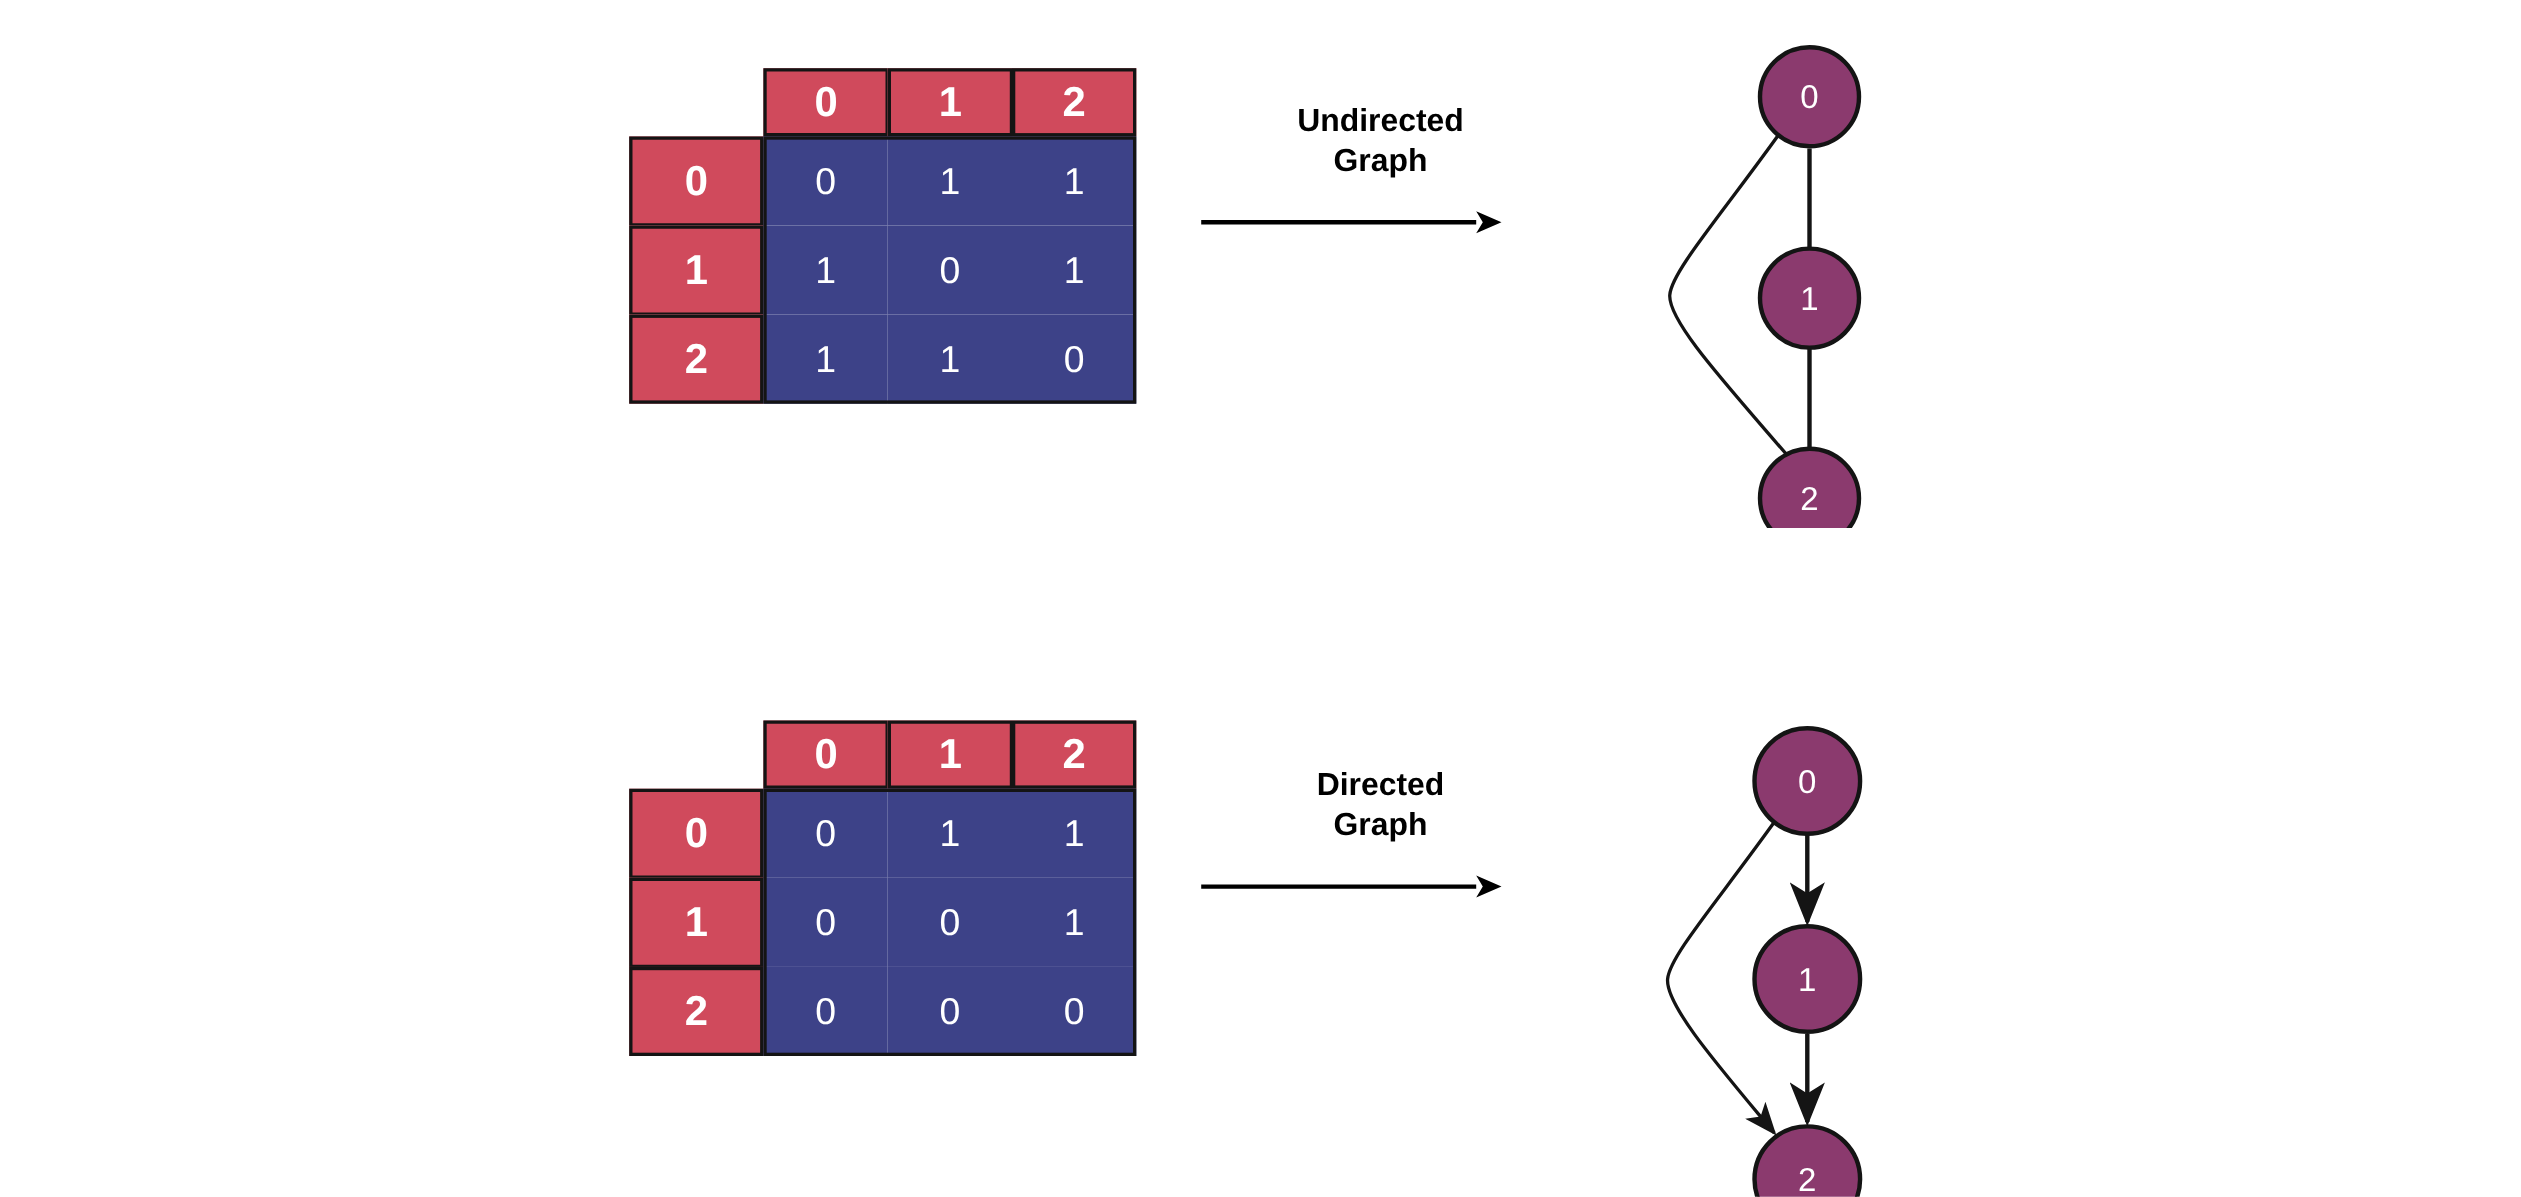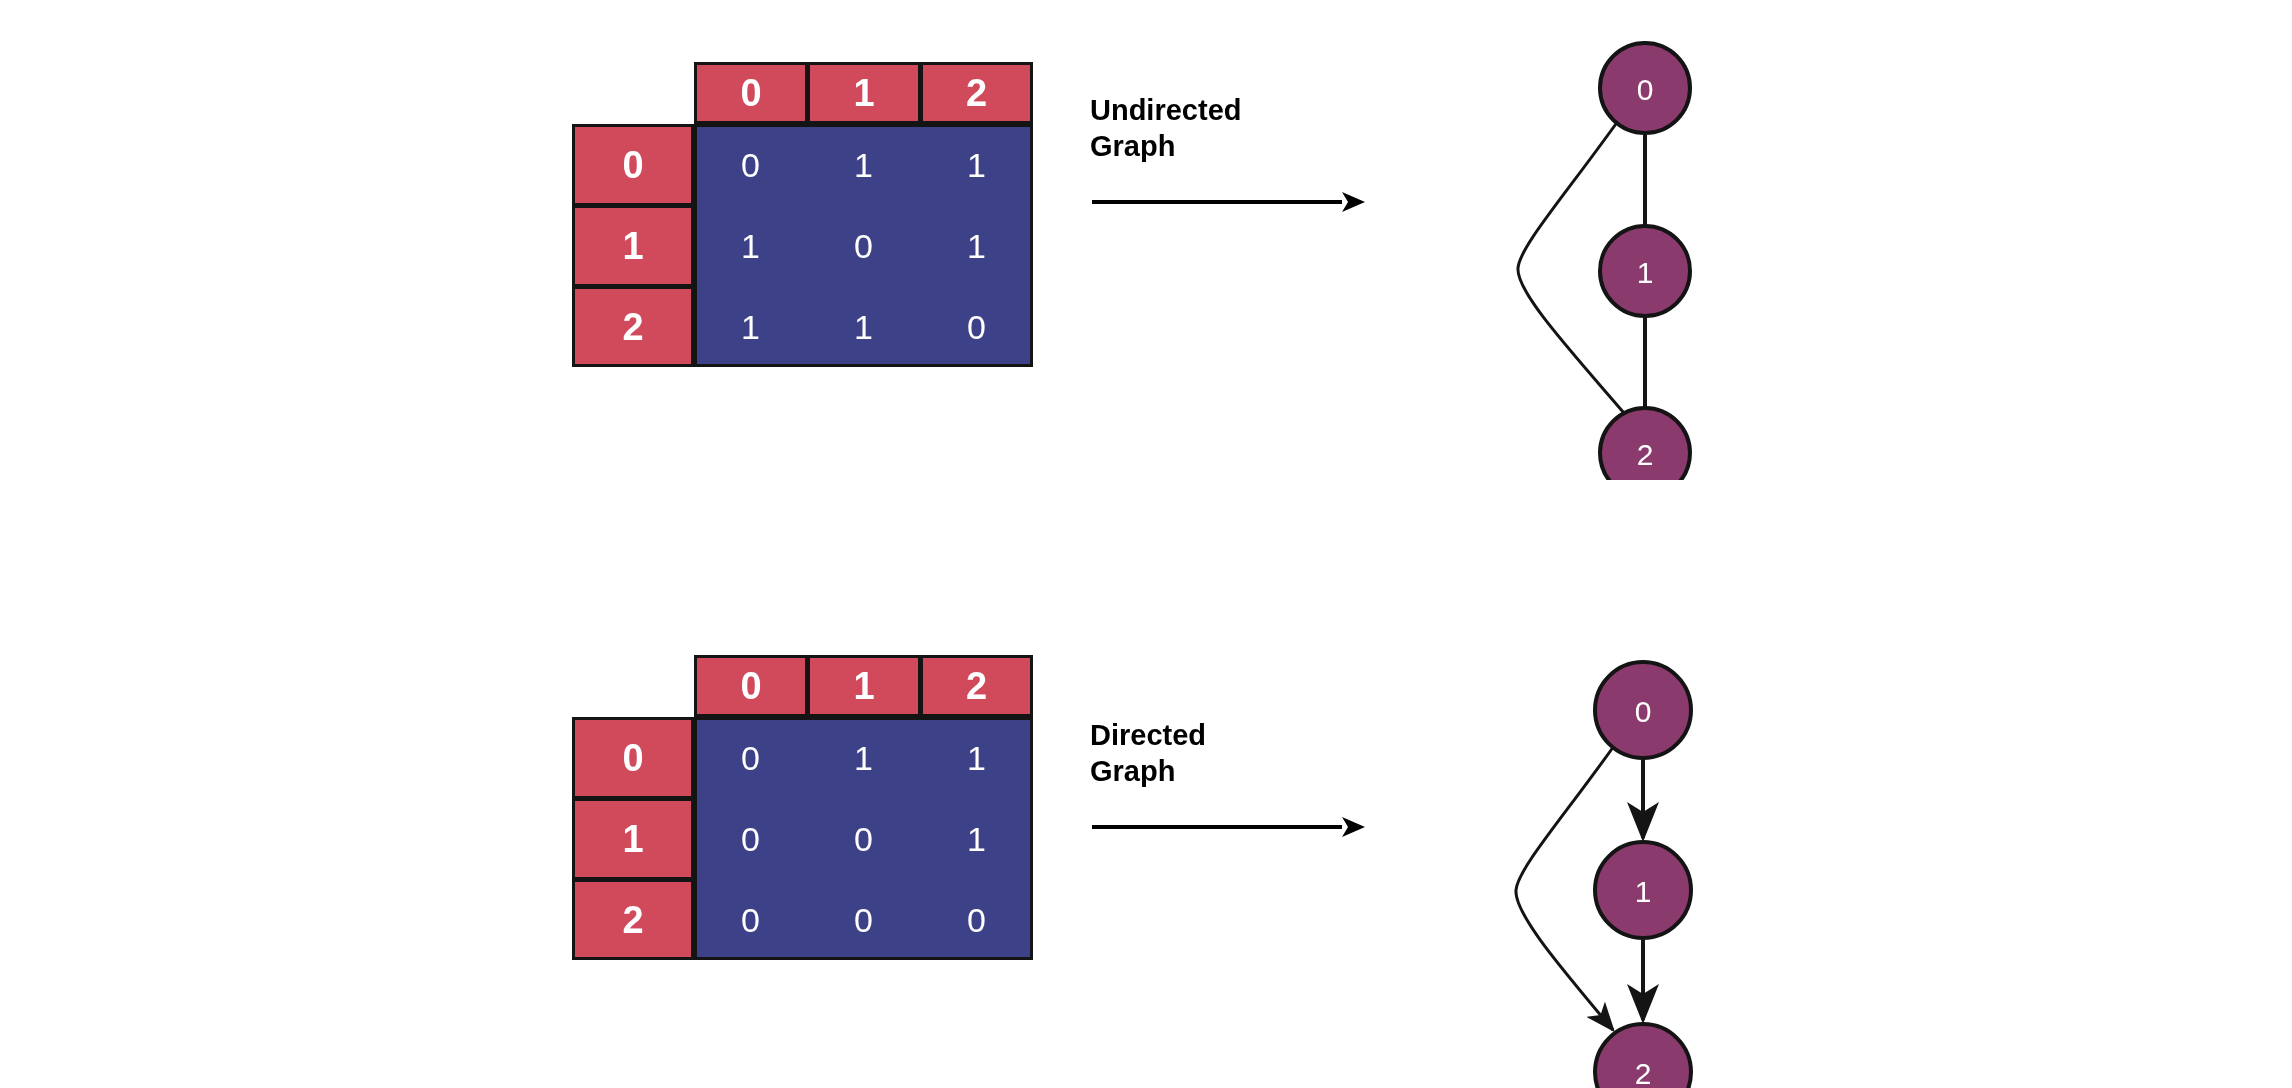--- a/index.html
+++ b/index.html
@@ -88,24 +88,24 @@
     height: 243px;
     border: 3px solid #141414;
     box-sizing: border-box;
     pointer-events: none;
   }
 
   
   .transition {
     position: absolute;
     width: 330px;
-    text-align: left;
+    text-align: center;
   }
   #transition-undirected { left: 1090px; top: 92px; }
-  #transition-directed   { left: 1090px; top: 105px; }
+  #transition-directed   { left: 1090px; top: 84px; }
 
   .transition-label {
     font-size: 29px;
     font-weight: bold;
     color: #000000;
     line-height: 1.25;
     white-space: pre-line;
   }
   .transition-arrow {
     margin-top: 22px;

